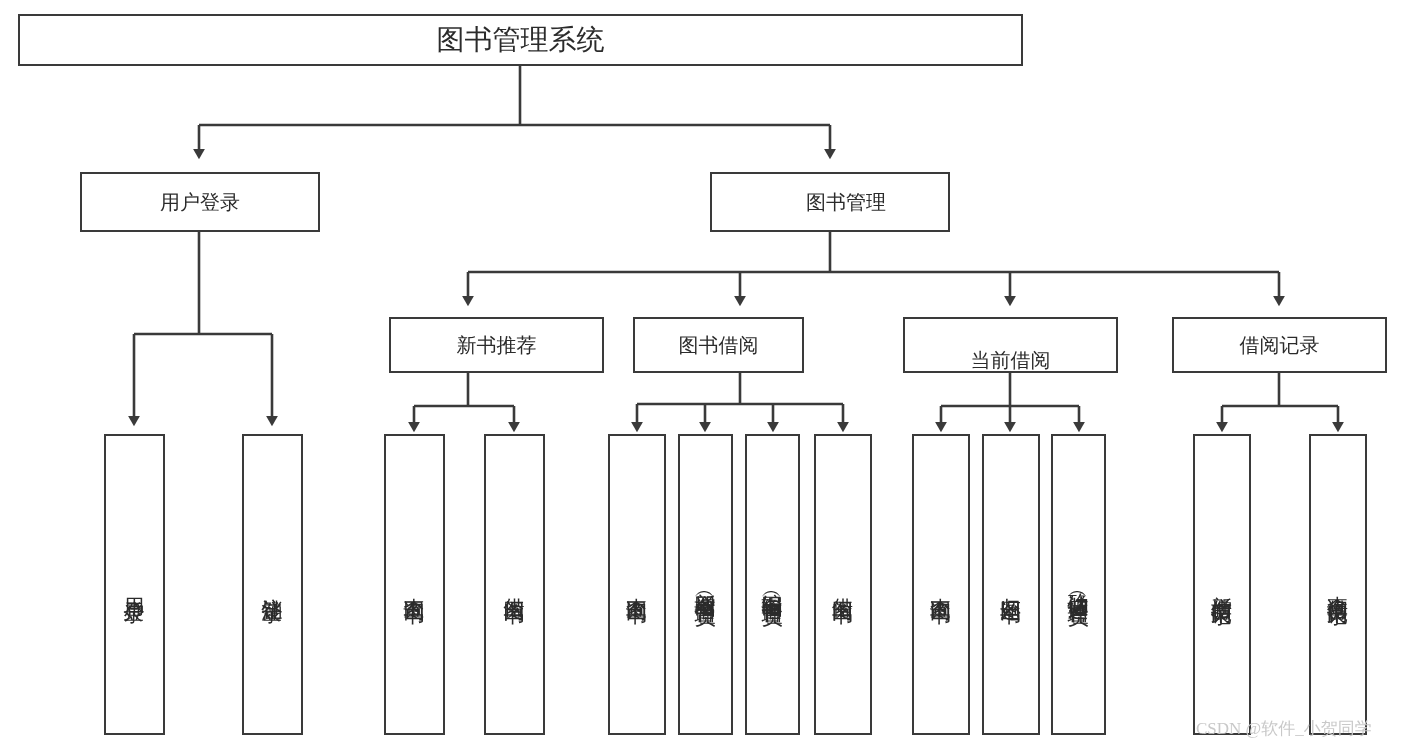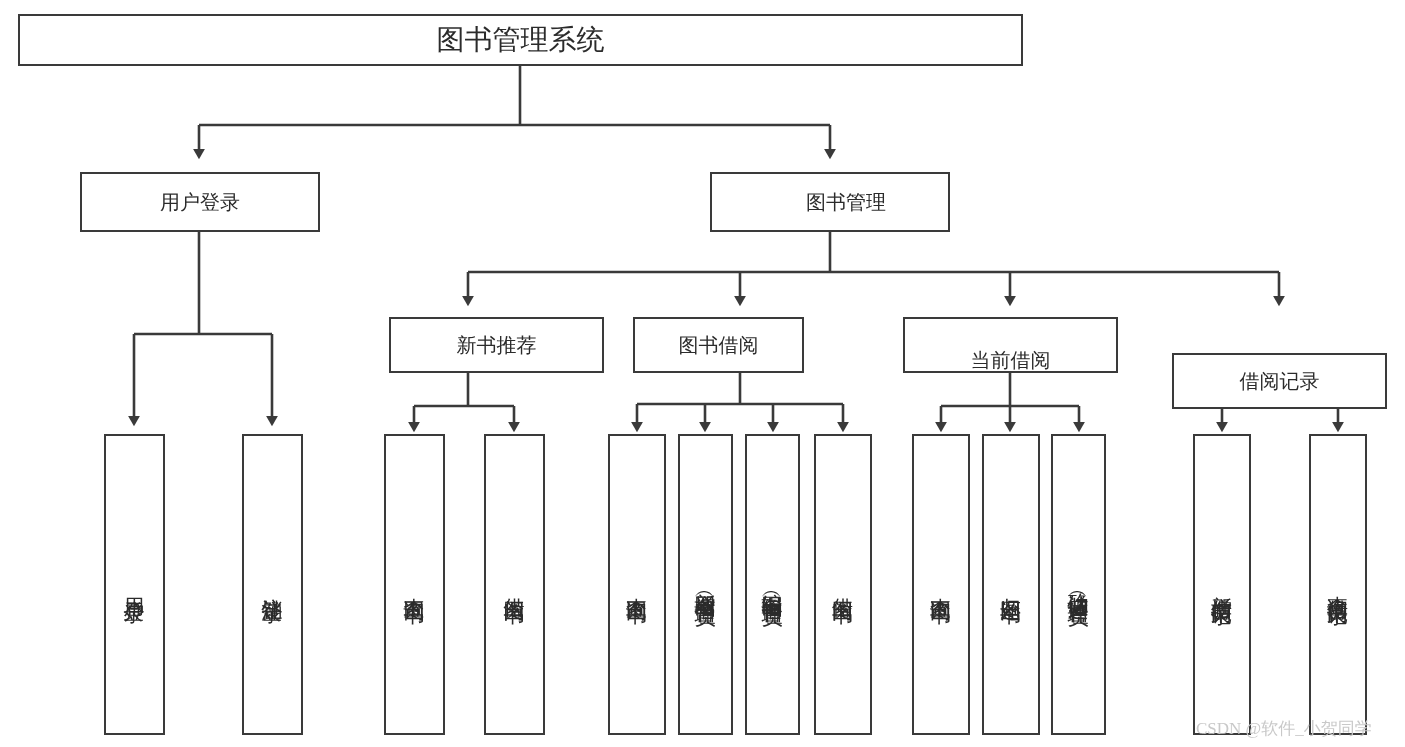--- a/index.html
+++ b/index.html
@@ -137,21 +137,21 @@
 
   <div class="node horizontal" style="left:361px; top:317px; width:215px; height:56px;margin-left:28px;">
     <span class="node-label">新书推荐</span>
   </div>
   <div class="node horizontal" style="left:633px; top:317px; width:171px; height:56px;">
     <span class="node-label">图书借阅</span>
   </div>
   <div class="node horizontal" style="left:903px; top:317px; width:215px; height:56px;align-items:flex-end;">
     <span class="node-label">当前借阅</span>
   </div>
-  <div class="node horizontal" style="left:1172px; top:317px; width:215px; height:56px;margin-top:36px;">
+  <div class="node horizontal" style="left:1172px; top:317px; width:215px; height:56px;">
     <span class="node-label">借阅记录</span>
   </div>
 
   <div class="node vertical" style="left:104px; top:434px; width:61px; height:301px;">
     <span class="node-label">用户登录</span>
   </div>
   <div class="node vertical" style="left:242px; top:434px; width:61px; height:301px;">
     <span class="node-label">注销登录</span>
   </div>
 

